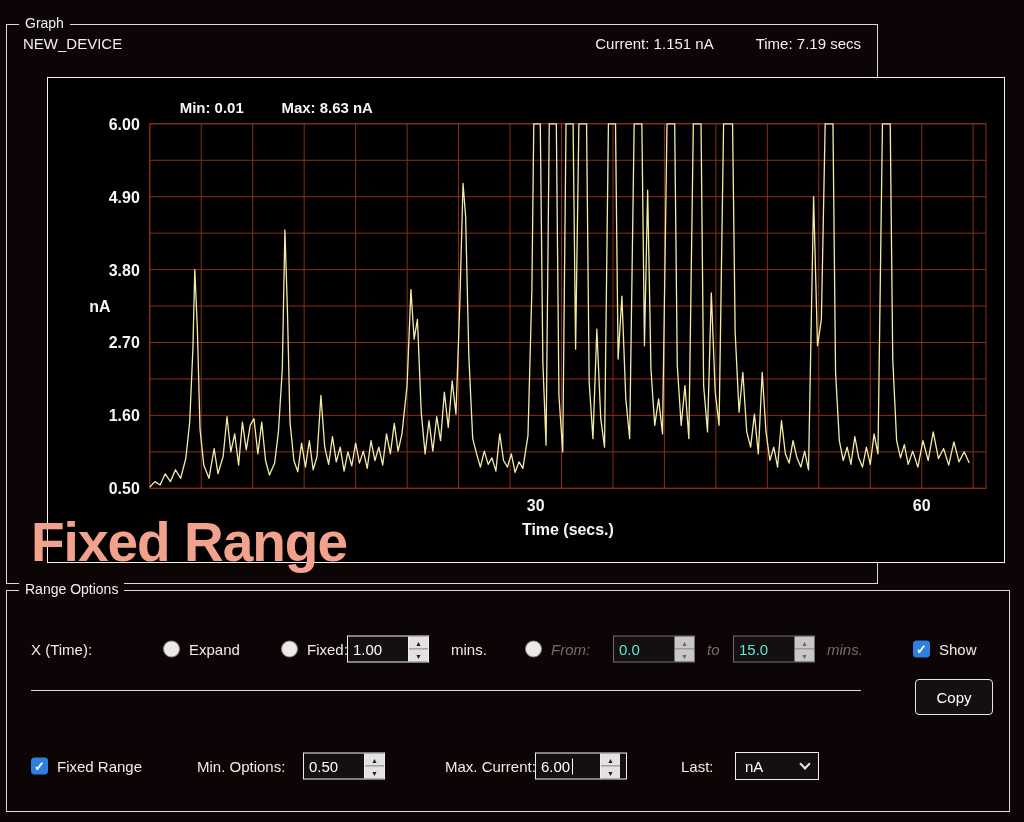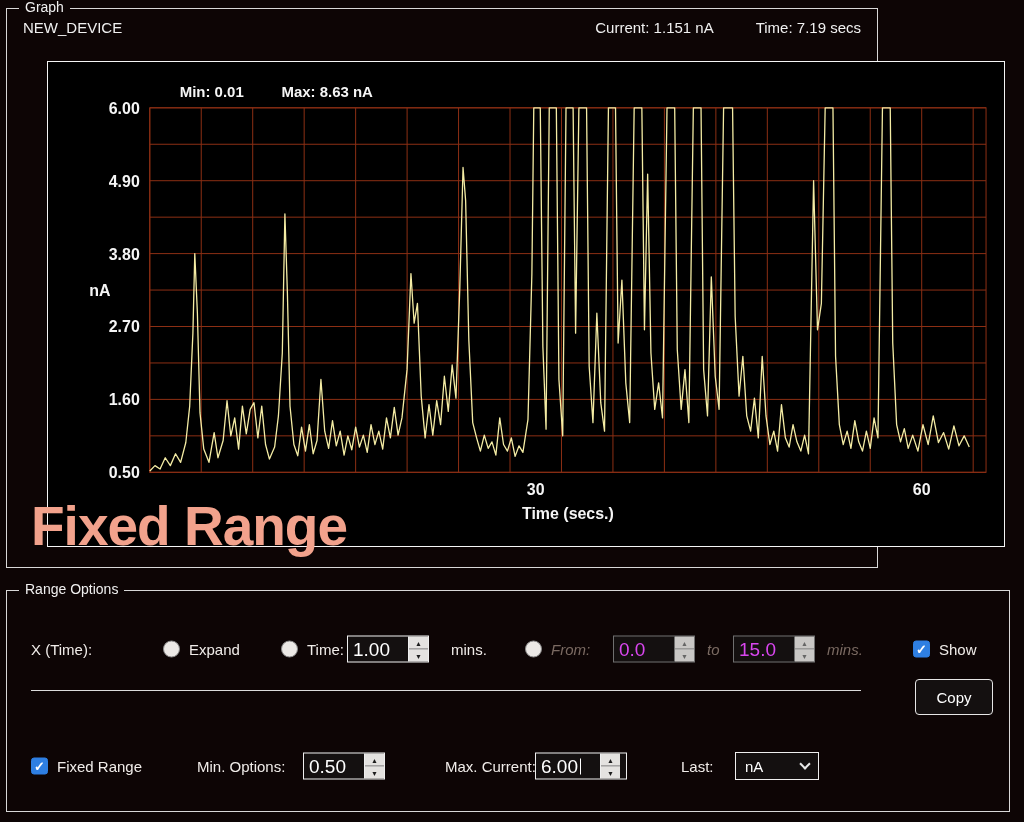--- a/index.html
+++ b/index.html
@@ -3,21 +3,21 @@
 <meta charset="utf-8">
 <style>
   html,body{margin:0;padding:0;background:#0d0505;}
   *{box-sizing:border-box;}
   .screen{position:relative;width:1024px;height:822px;background:#0d0505;
           font-family:"Liberation Sans",sans-serif;color:#f0f0f0;overflow:hidden;}
   .group{position:absolute;border:1px solid #d8d8d8;}
   .group-label{position:absolute;top:-10px;left:12px;background:#0d0505;padding:0 6px;
                font-size:14px;color:#f0f0f0;white-space:nowrap;}
   
-  .graph-group{left:6px;top:8px;width:872px;height:560px;text-decoration:underline;}
+  .graph-group{left:6px;top:24px;width:872px;height:560px;text-decoration:underline;}
   .graph-header{position:absolute;left:16px;right:16px;top:10px;display:flex;
                 justify-content:space-between;font-size:15px;}
   .graph-header .right{display:flex;gap:42px;text-align:right;}
   .chart-box{position:absolute;left:40px;top:52px;width:958px;height:486px;
              background:#000;border:1px solid #f5f5f5;}
   .chart-box svg{display:block;width:100%;height:100%;}
   svg text{font-family:"Liberation Sans",sans-serif;fill:#f5f5f5;font-weight:700;font-size:16px;}
   svg text.minmax{font-size:15px;}
   .watermark{position:absolute;left:24px;top:490px;z-index:5;font-size:55px;font-weight:900;
              letter-spacing:-1px;color:var(--watermark,#f2a28c);line-height:1;white-space:nowrap;}
@@ -35,27 +35,27 @@
   .radio.checked{background:var(--accent,#2e7fe2);border-color:var(--accent,#2e7fe2);}
   .radio.checked::after{content:"";position:absolute;left:50%;top:50%;width:6px;height:6px;
          margin:-3px 0 0 -3px;border-radius:50%;background:#d9e8fb;}
   .checkbox{position:absolute;top:50%;transform:translateY(-50%);width:17px;height:17px;
          border-radius:3px;background:#ece9e6;border:1px solid #8a8a8a;}
   .checkbox.checked{background:var(--accent,#2e7fe2);border-color:var(--accent,#2e7fe2);
          display:flex;align-items:center;justify-content:center;}
   .checkbox.checked::after{content:"\2713";color:#fff;font-size:13px;font-weight:700;line-height:1;}
   .spinner{position:absolute;top:50%;transform:translateY(-50%);display:flex;height:27px;
          border:1px solid #efefef;background:#141010;}
-  .spinner .val{width:60px;padding:0 5px;font-size:19px;color:#fff;display:flex;align-items:center;}
+  .spinner .val{width:60px;padding:0 5px;font-size:15px;color:#fff;display:flex;align-items:center;}
   .spinner .btns{width:20px;display:flex;flex-direction:column;border-left:1px solid #efefef;}
   .spinner .btn{flex:1;background:#e4e2e0;color:#1c1c1c;font-size:7px;display:flex;
          align-items:center;justify-content:center;}
   .spinner .btn + .btn{border-top:1px solid #9a9a9a;}
   .spinner.disabled{border-color:#6f6f6f;}
-  .spinner.disabled .val{color:#d946ef;}
+  .spinner.disabled .val{color:#5eead4;}
   .spinner.disabled .btns{border-left-color:#6f6f6f;}
   .spinner.disabled .btn{background:#c9c7c5;color:#666;}
   .caret{display:inline-block;width:1px;height:16px;background:#fff;margin-left:2px;}
   .combo{position:absolute;top:50%;transform:translateY(-50%);width:84px;height:28px;
          border:1px solid #efefef;background:#141010;display:flex;align-items:center;
          justify-content:space-between;padding:0 9px;font-size:15px;color:#fff;}
   .combo .chev{width:8px;height:8px;border-right:2px solid #e8e8e8;border-bottom:2px solid #e8e8e8;
          transform:rotate(45deg);margin-top:-4px;}
   .copy-btn{position:absolute;left:908px;top:88px;width:78px;height:36px;border:1px solid #e6e6e6;
          border-radius:4px;background:#141010;color:#fff;font-size:15px;display:flex;
@@ -129,21 +129,21 @@
   </div>
 
   <div class="group options-group">
     <span class="group-label">Range Options</span>
 
     <div class="row row-x">
       <span class="lbl" style="left:24px">X (Time):</span>
       <span class="radio" style="left:156px"></span>
       <span class="lbl" style="left:182px">Expand</span>
       <span class="radio" style="left:274px"></span>
-      <span class="lbl" style="left:300px">Time:</span>
+      <span class="lbl" style="left:300px">Fixed:</span>
       <span class="spinner" style="left:340px">
         <span class="val">1.00</span>
         <span class="btns">
           <span class="btn">▲</span>
           <span class="btn">▼</span>
         </span>
       </span>
       <span class="lbl" style="left:444px">mins.</span>
       <span class="radio" style="left:518px"></span>
       <span class="lbl dim" style="left:544px">From:</span>

